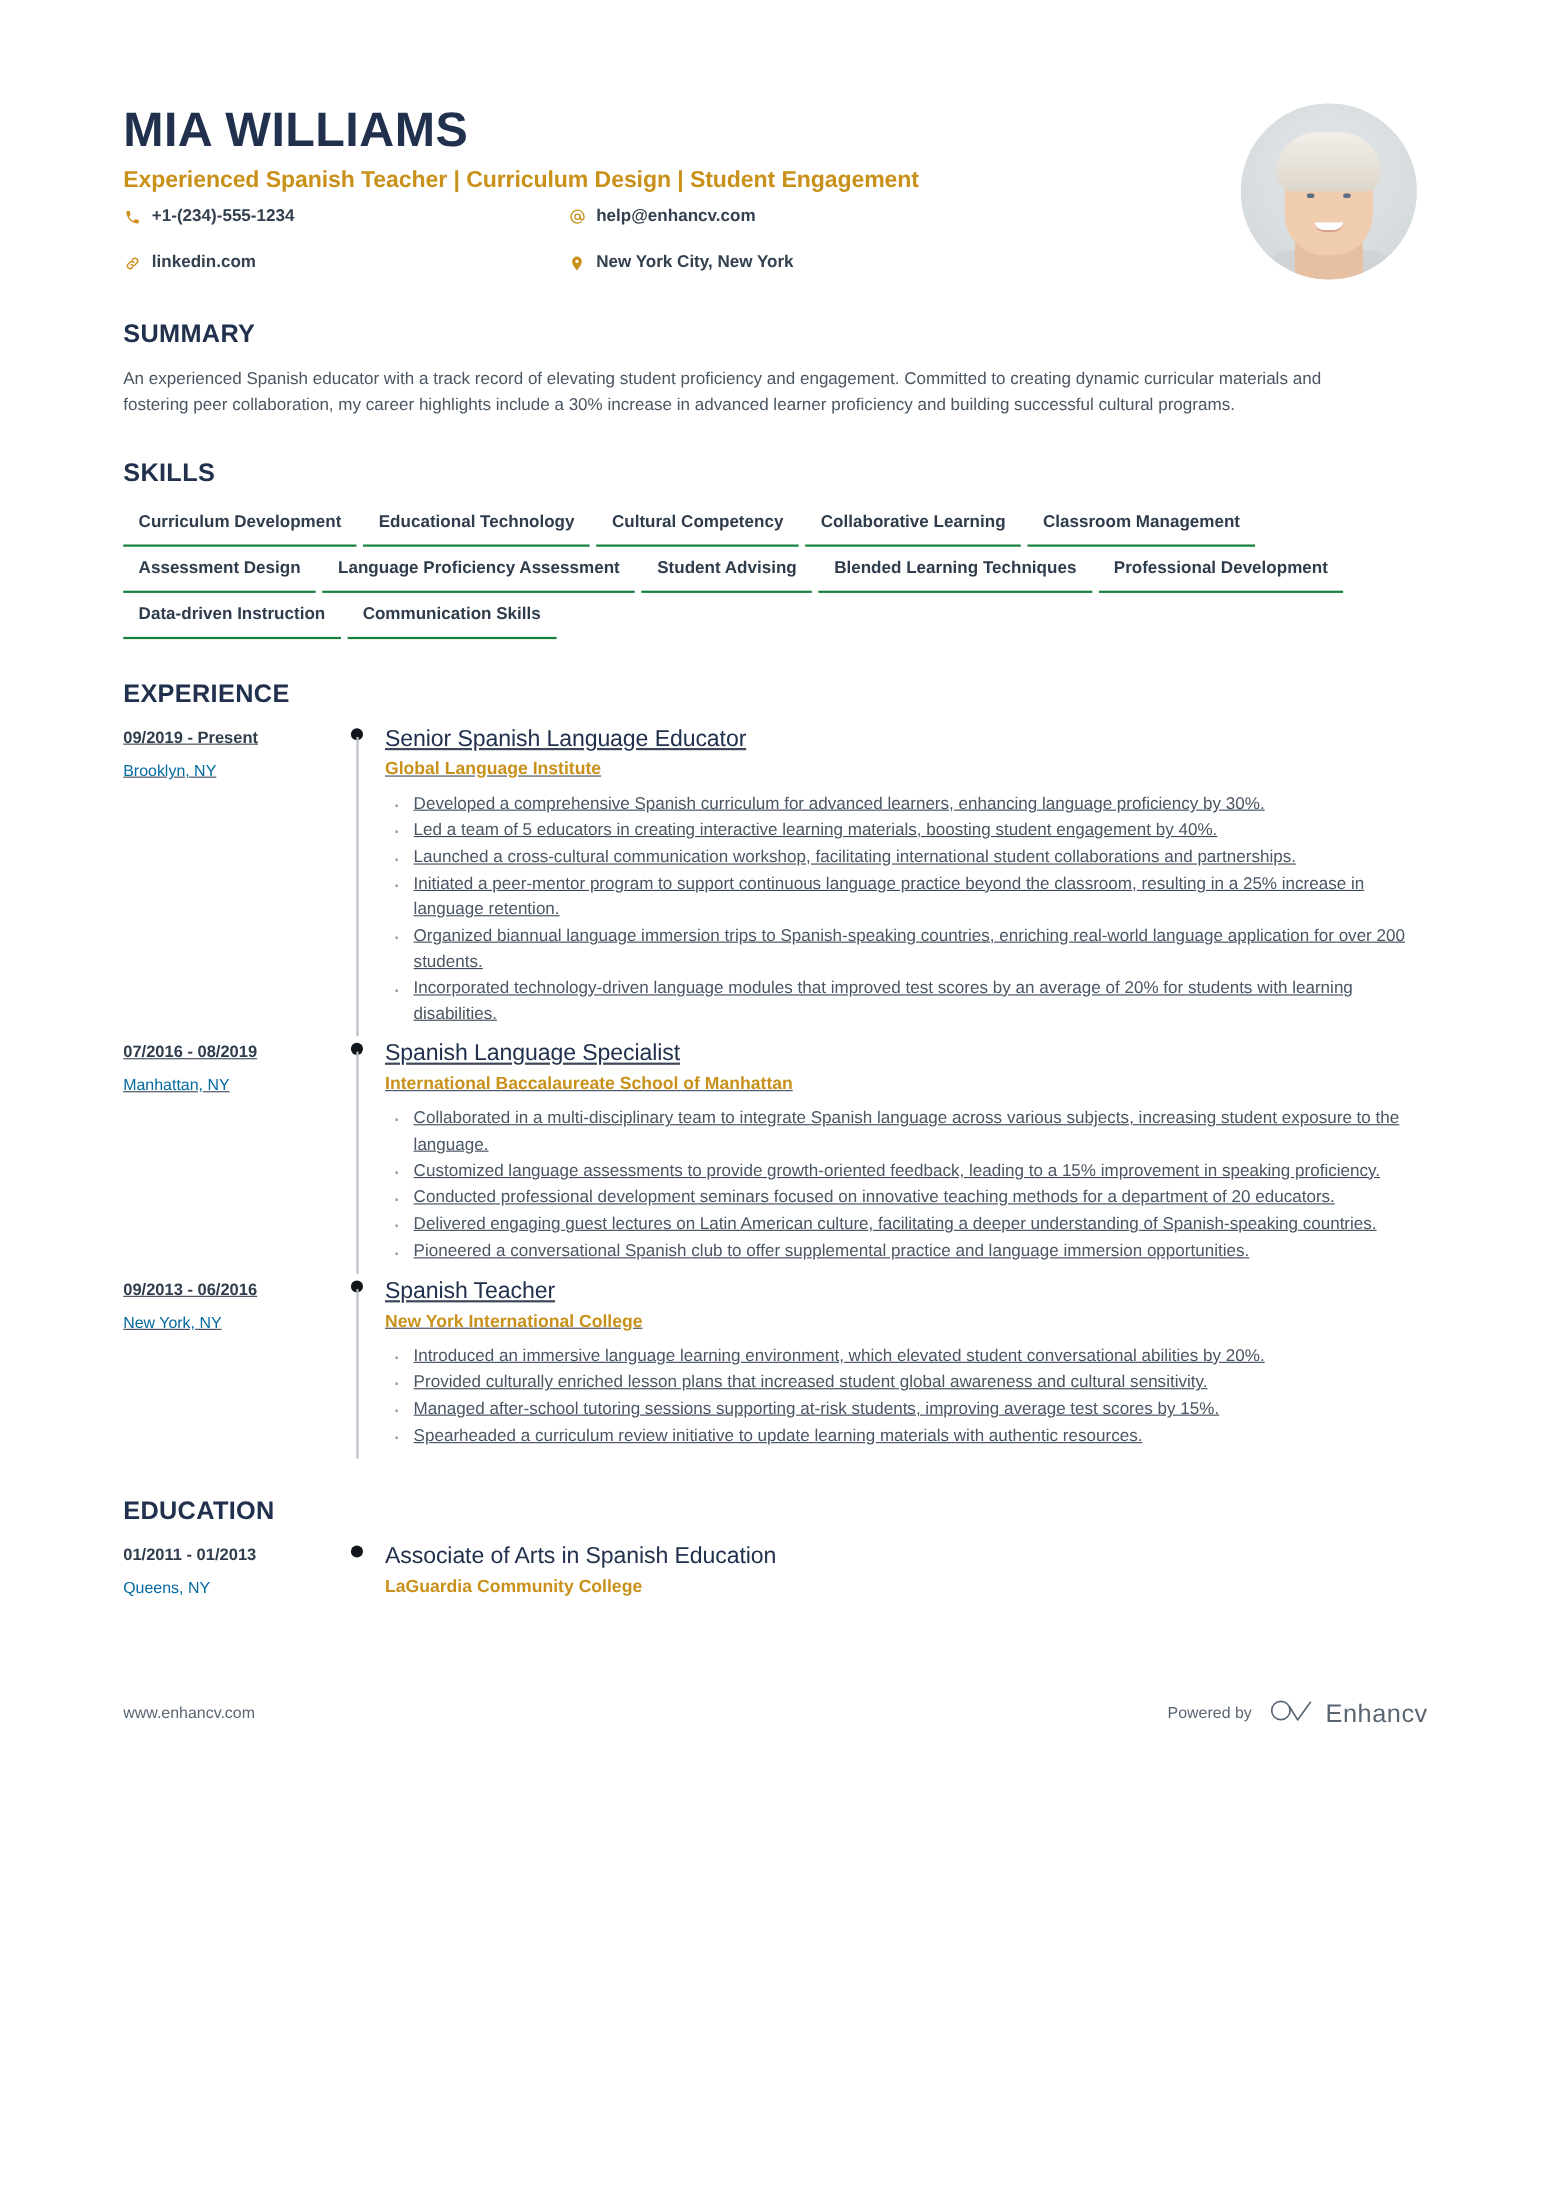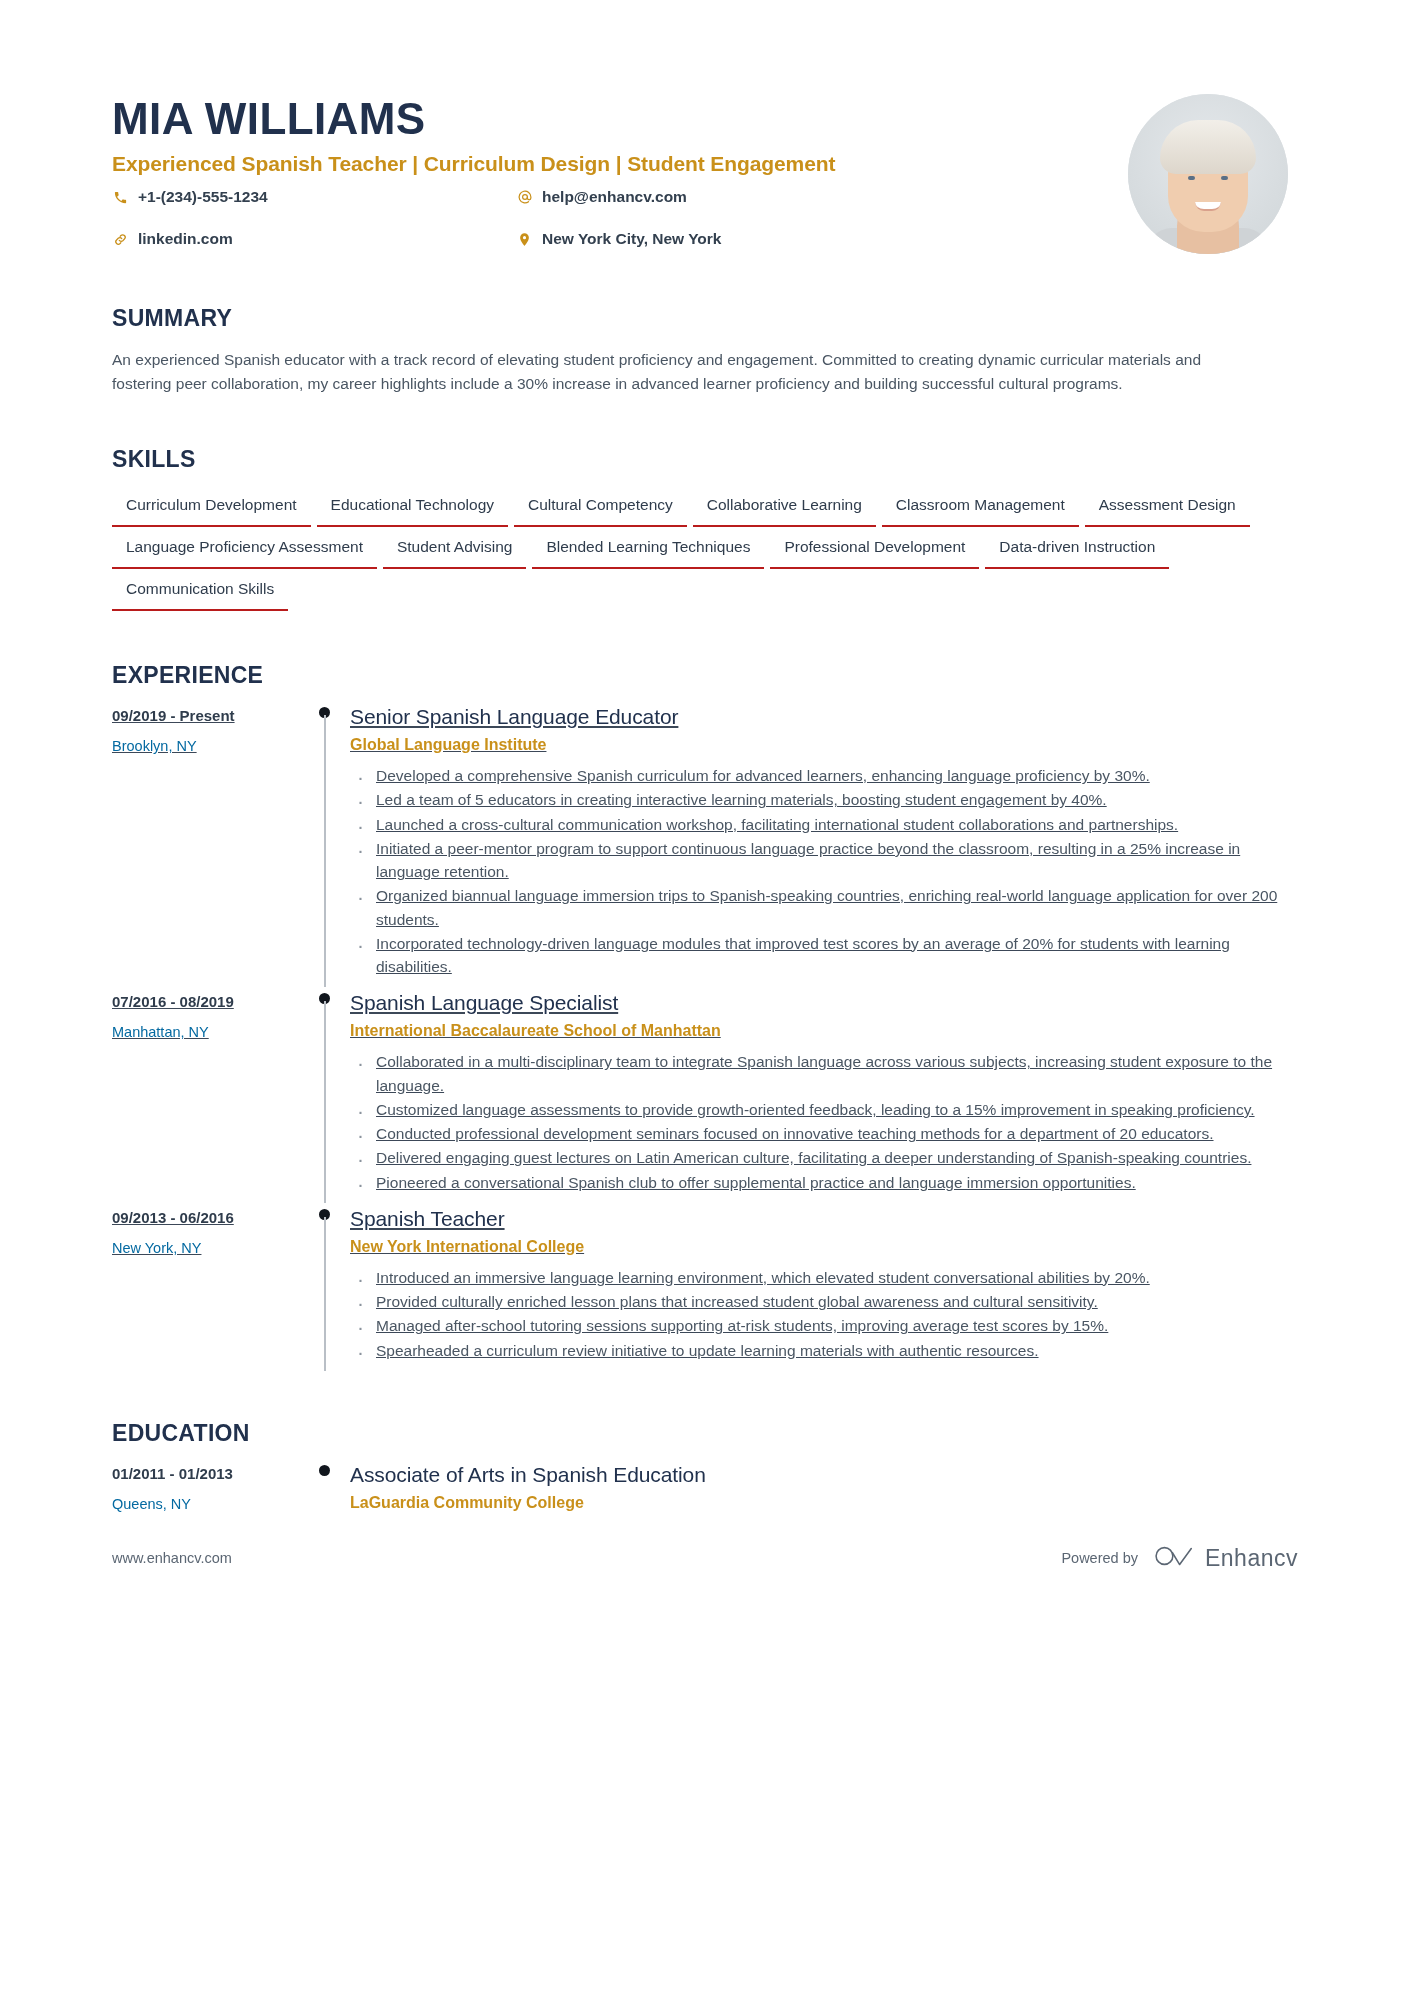--- a/index.html
+++ b/index.html
@@ -122,21 +122,21 @@
   .av-eye.l { left: 60px; }
   .av-eye.r { right: 60px; }
   .av-smile {
     position: absolute; left: 50%; transform: translateX(-50%);
     top: 108px; width: 26px; height: 9px;
     background: #ffffff; border-radius: 0 0 13px 13px;
     border-bottom: 2px solid #d9a18c;
   }
 
   
-  .section { margin-top: 51px; }
+  .section { margin-top: 36px; }
   .section-title {
     font-size: 23px;
     font-weight: 700;
     color: #21314d;
     letter-spacing: 0.3px;
     margin-bottom: 16px;
   }
 
   .summary-text {
     font-size: 15.5px;
@@ -147,24 +147,24 @@
 
   
   .skills {
     display: flex;
     flex-wrap: wrap;
     gap: 4px 6px;
     margin-top: 4px;
   }
   .skill {
     font-size: 15.5px;
-    font-weight: 400;
+    font-weight: 700;
     color: #2f3c4c;
     padding: 7px 14px 11px 14px;
-    border-bottom: 2px solid #b91c1c;
+    border-bottom: 2px solid #15803d;
     white-space: nowrap;
   }
 
   
   .entry {
     display: flex;
     position: relative;
   }
   .entry-left {
     flex: 0 0 192px;

